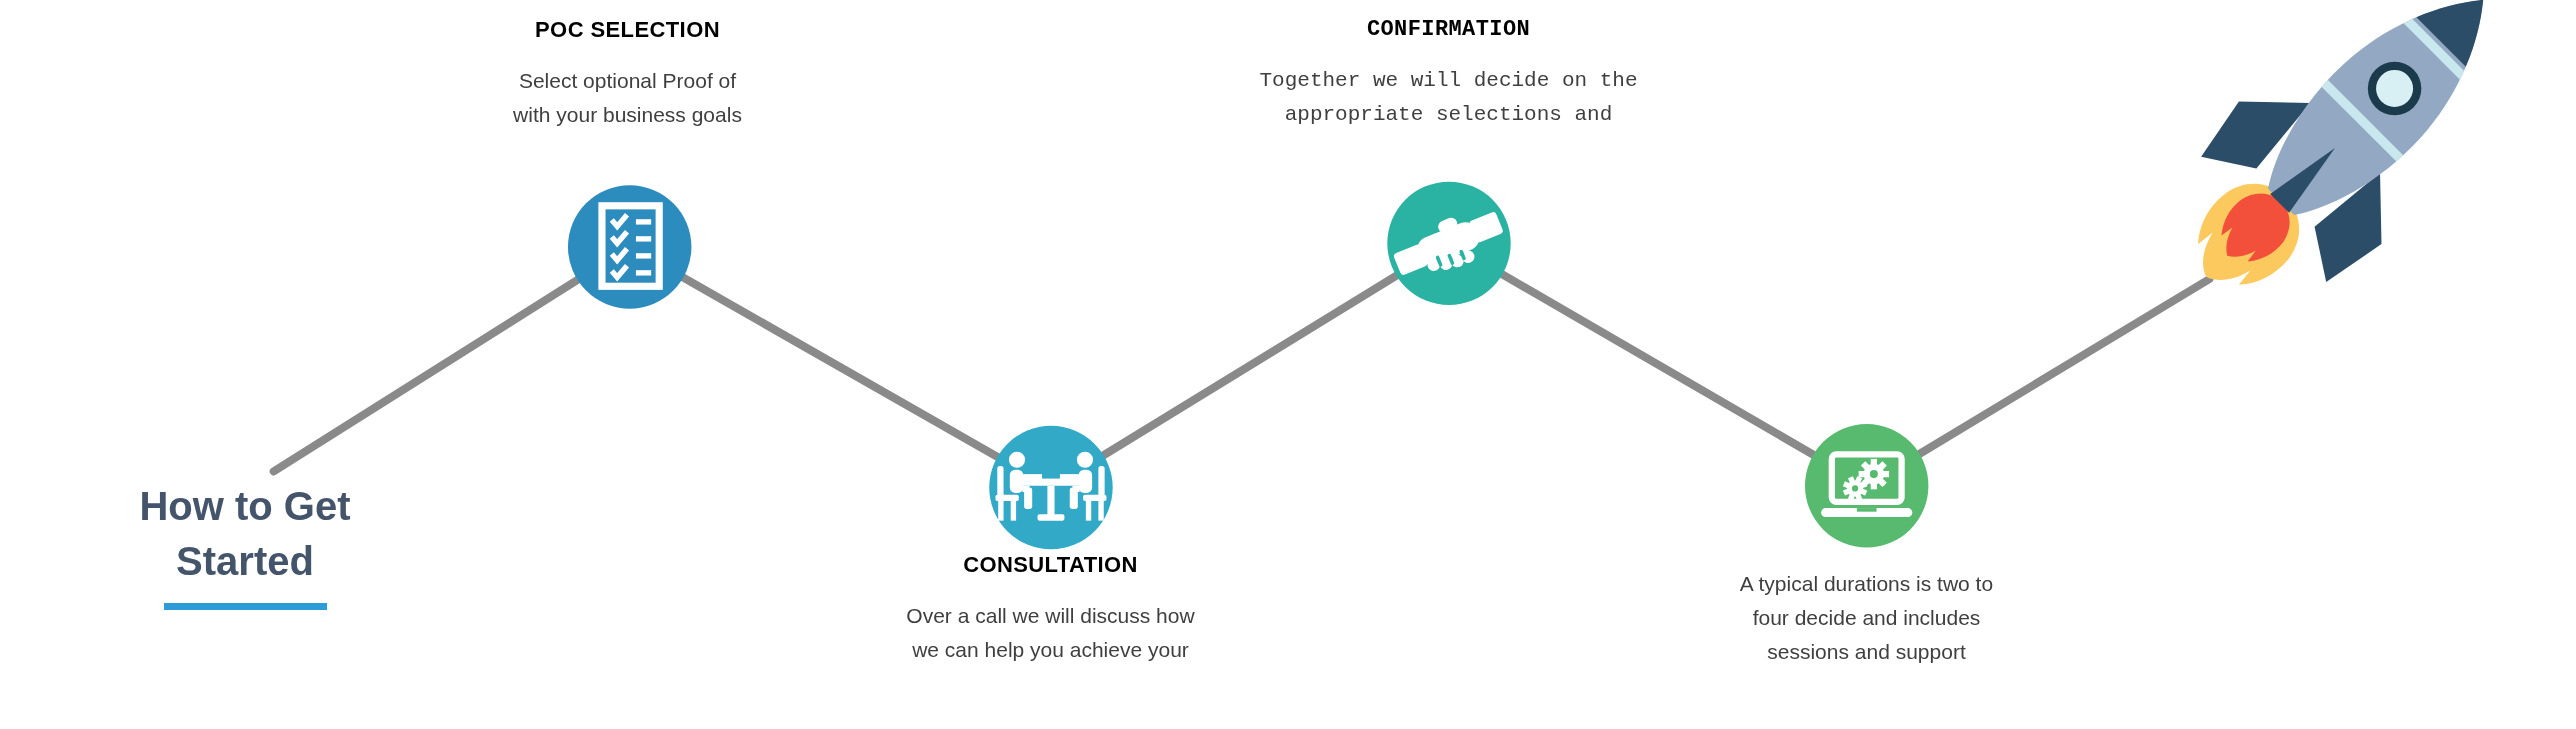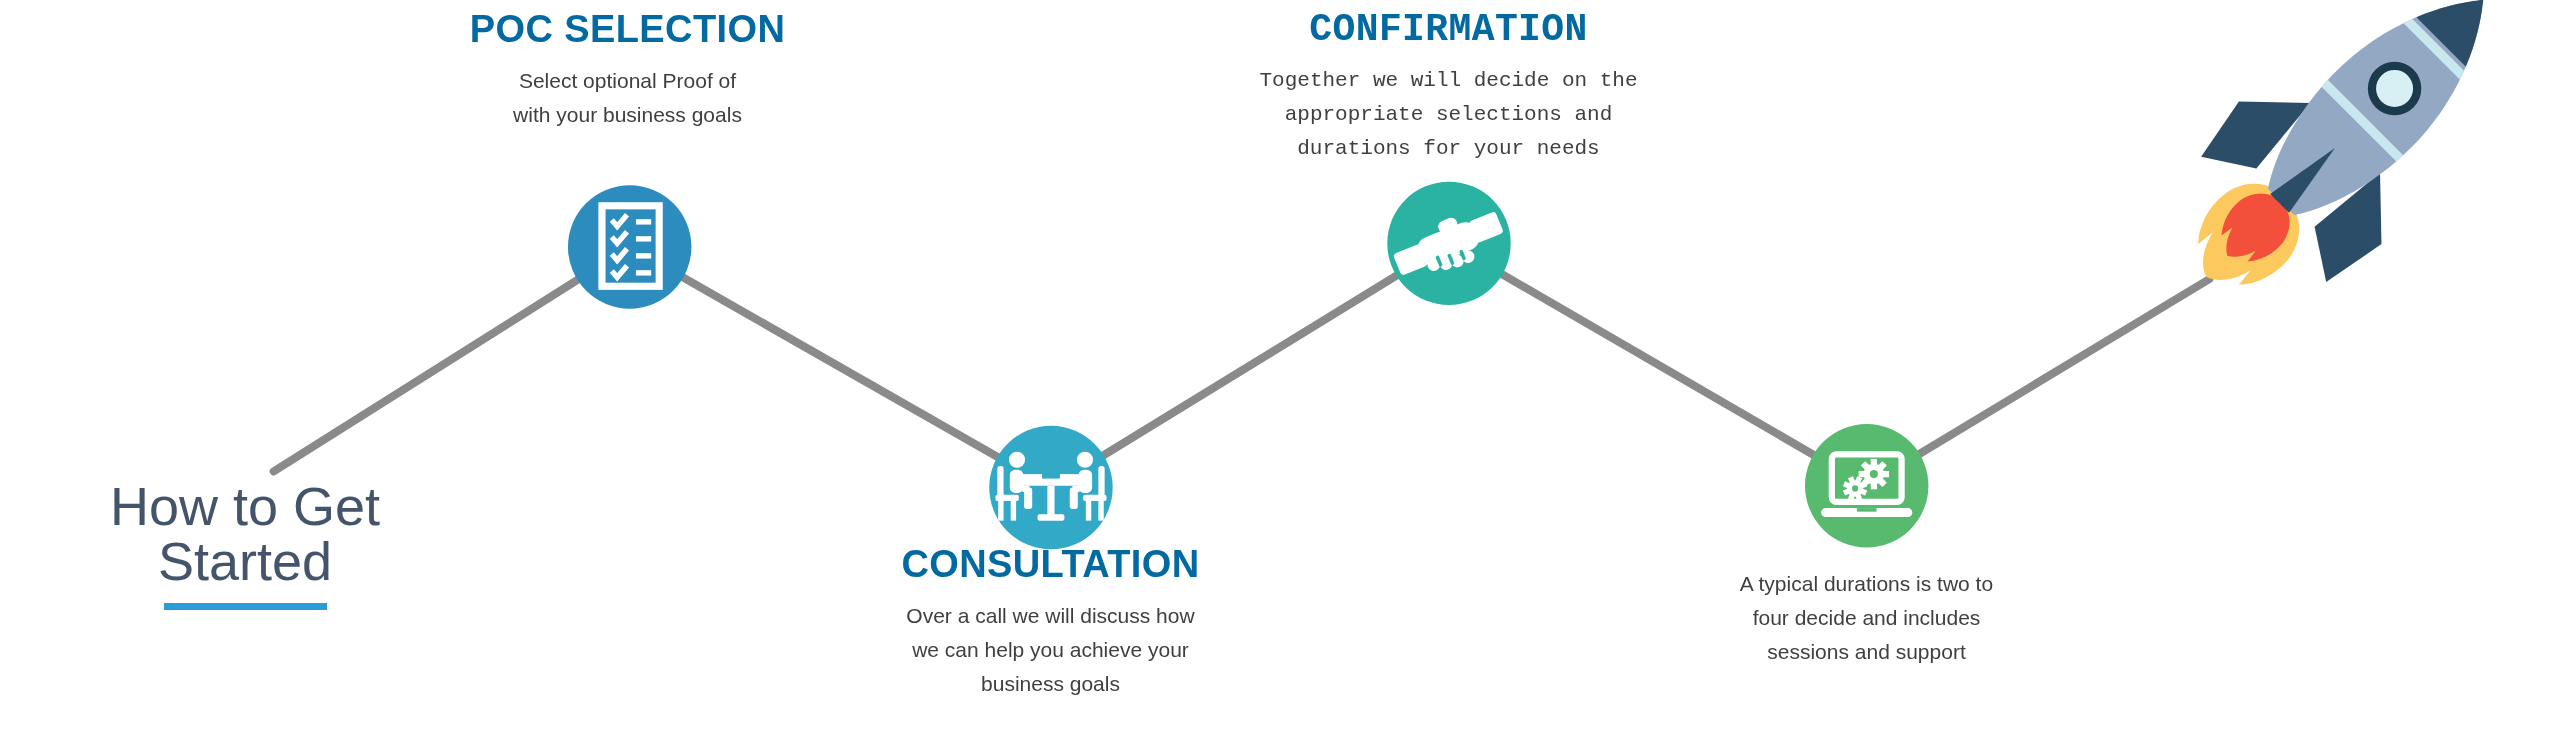--- a/index.html
+++ b/index.html
@@ -2,28 +2,28 @@
 <html style="font-size:14.3px"><head>
 <meta charset="utf-8">
 <style>
   html,body{margin:0;padding:0;background:#ffffff;}
   .canvas{
     position:relative;width:2576px;height:730px;background:#ffffff;
     font-family:"Liberation Sans",sans-serif;overflow:hidden;
   }
   .gfx{position:absolute;left:0;top:0;width:2576px;height:730px;}
   .step{position:absolute;width:465px;text-align:center;}
-  .step h2{margin:0 0 14.3px 0;font-size:38px;line-height:41px;font-weight:700;color:#0369a1;letter-spacing:0.4px;}
+  .step h2{margin:0 0 14.3px 0;font-size:22px;line-height:41px;font-weight:700;color:#000000;letter-spacing:0.4px;}
   .step .dline{font-size:21px;line-height:34px;color:#3f3f3f;white-space:nowrap;}
   .step--poc{left:395px;top:9px;}
   .step--confirmation{left:1216px;top:9px;font-family:Liberation Mono, monospace;}
   .step--consultation{left:818px;top:544px;}
   .step--engagement{left:1634px;top:567px;}
   .title{position:absolute;left:75px;top:479px;width:340px;text-align:center;
-         color:#44546a;font-weight:400;font-size:54px;line-height:55px;}
+         color:#44546a;font-weight:700;font-size:40px;line-height:55px;}
   .title .underline{width:163px;height:6.3px;background:#2b9cd8;margin:14.3px auto 0;}
 </style>
 </head>
 <body>
 
 <div class="canvas">
 
   <svg class="gfx" width="2576" height="730" viewBox="0 0 2880 816" xmlns="http://www.w3.org/2000/svg">
 
     <defs>
@@ -156,28 +156,26 @@
   <section class="step step--poc">
     <h2>POC SELECTION</h2>
     <div class="dline">Select optional Proof of</div>
     <div class="dline">with your business goals</div>
   </section>
 
   <section class="step step--consultation">
     <h2>CONSULTATION</h2>
     <div class="dline">Over a call we will discuss how</div>
     <div class="dline">we can help you achieve your</div>
-    <div class="dline">business goals</div>
   </section>
 
   <section class="step step--confirmation">
     <h2>CONFIRMATION</h2>
     <div class="dline">Together we will decide on the</div>
     <div class="dline">appropriate selections and</div>
-    <div class="dline">durations for your needs</div>
   </section>
 
   <section class="step step--engagement">
     <div class="dline">A typical durations is two to</div>
     <div class="dline">four decide and includes</div>
     <div class="dline">sessions and support</div>
   </section>
 
   <div class="title">
     <div>How to Get</div>

